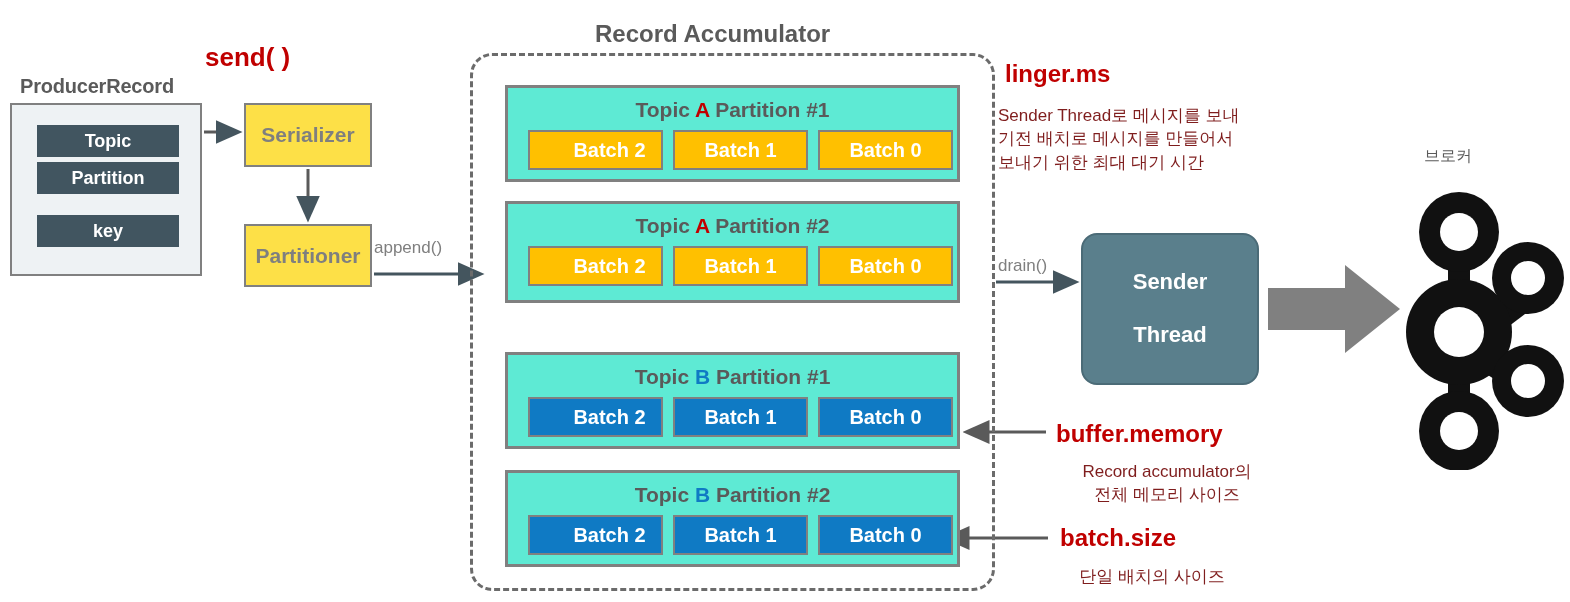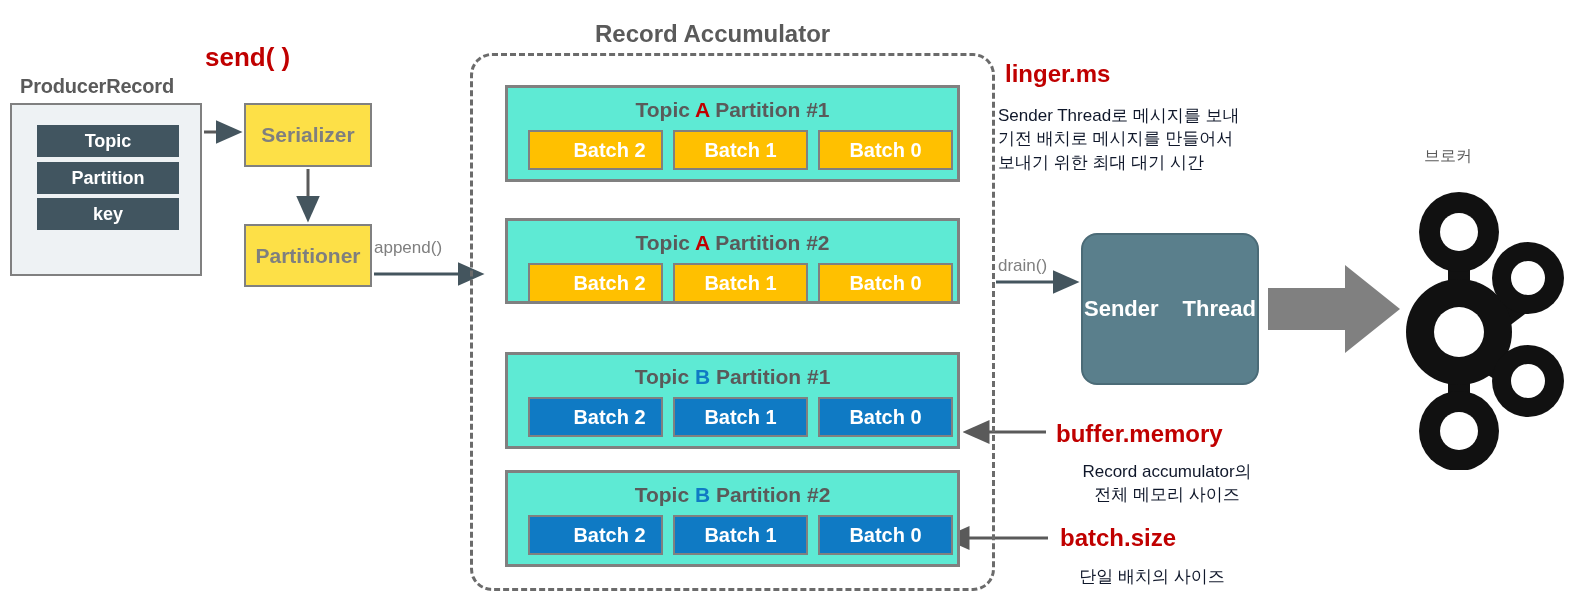--- a/index.html
+++ b/index.html
@@ -26,41 +26,41 @@
     left:374px;top:238px;font-size:17px;color:#7F7F7F;
   }
   .lbl-drain{
     left:998px;top:256px;font-size:17px;color:#7F7F7F;
   }
   .lbl-broker{
     left:1424px;top:146px;font-size:16px;color:#5A5A5A;
   }
 
   .cfg-title{font-size:24px;font-weight:bold;color:#C00000;}
-  .cfg-desc{font-size:17px;color:#0f172a;line-height:1.38;}
+  .cfg-desc{font-size:17px;color:#7f1d1d;line-height:1.38;}
 
   .lbl-linger{left:998px;top:60px;margin-left:7px;}
   .desc-linger{left:998px;top:104px;width:330px;}
   .lbl-buffer{left:1056px;top:420px;}
   .desc-buffer{left:1047px;top:460px;width:240px;text-align:center;}
   .lbl-batch{left:1060px;top:524px;}
   .desc-batch{left:1037px;top:565px;width:230px;text-align:center;}
 
   
   .producer-box{
     left:10px;top:103px;width:192px;height:173px;
     background:#EEF2F4;border:2px solid #808080;box-sizing:border-box;
   }
   .pr-field{
     position:absolute;left:25px;width:142px;height:32px;
     background:#415560;border:1px solid #415560;box-sizing:border-box;
     color:#FFFFFF;font-size:18px;font-weight:bold;
     display:flex;align-items:center;justify-content:center;
   }
-  .pr-f0{top:20px;} .pr-f1{top:57px;} .pr-f2{top:93px;} .pr-f3{top:131px;}
+  .pr-f0{top:20px;} .pr-f1{top:57px;} .pr-f2{top:110px;} .pr-f3{top:131px;}
 
   
   .proc-box{
     background:#fde047;border:2px solid #808080;box-sizing:border-box;
     display:flex;align-items:center;justify-content:center;
     font-size:21px;font-weight:bold;color:#7F7F7F;
   }
   .serializer-box{left:244px;top:103px;width:128px;height:64px;}
   .partitioner-box{left:244px;top:224px;width:128px;height:63px;}
 
@@ -70,21 +70,21 @@
     border:3px dashed #6B6B6B;border-radius:22px;box-sizing:border-box;
     background:transparent;
   }
 
   
   .partition{
     background:#5eead4;border:3px solid #808080;box-sizing:border-box;
     left:505px;width:455px;
   }
   .p-a1{top:85px;height:97px;}
-  .p-a2{top:218px;height:86px;}
+  .p-a2{top:201px;height:102px;}
   .p-b1{top:352px;height:97px;}
   .p-b2{top:470px;height:97px;}
 
   .p-title{
     position:absolute;left:0;right:0;top:10px;text-align:center;
     font-size:21px;font-weight:bold;color:#5A5A5A;
   }
   .p-title .topic-a{color:#C00000;}
   .p-title .topic-b{color:#0F7AC4;}
 
@@ -97,21 +97,21 @@
   }
   .batch.b0{left:310px;} .batch.b1{left:165px;} .batch.b2{left:20px;padding-left:28px;}
   .batch.orange{background:#FFC000;}
   .batch.blue{background:#0F7AC4;}
 
   
   .sender-box{
     left:1081px;top:233px;width:178px;height:152px;
     background:#5A7F8C;border:2px solid #4B6B77;border-radius:16px;
     box-sizing:border-box;
-    display:flex;align-items:center;justify-content:center;
+    display:flex;flex-direction:column;align-items:center;justify-content:center;
     color:#FFFFFF;font-size:22px;font-weight:bold;line-height:1.3;gap:24px;
   }
 
   
   .arrows{position:absolute;left:0;top:0;width:1570px;height:602px;pointer-events:none;}
 
   
   .kafka-logo{left:1406px;top:190px;width:160px;height:280px;}
 </style>
 </head>

